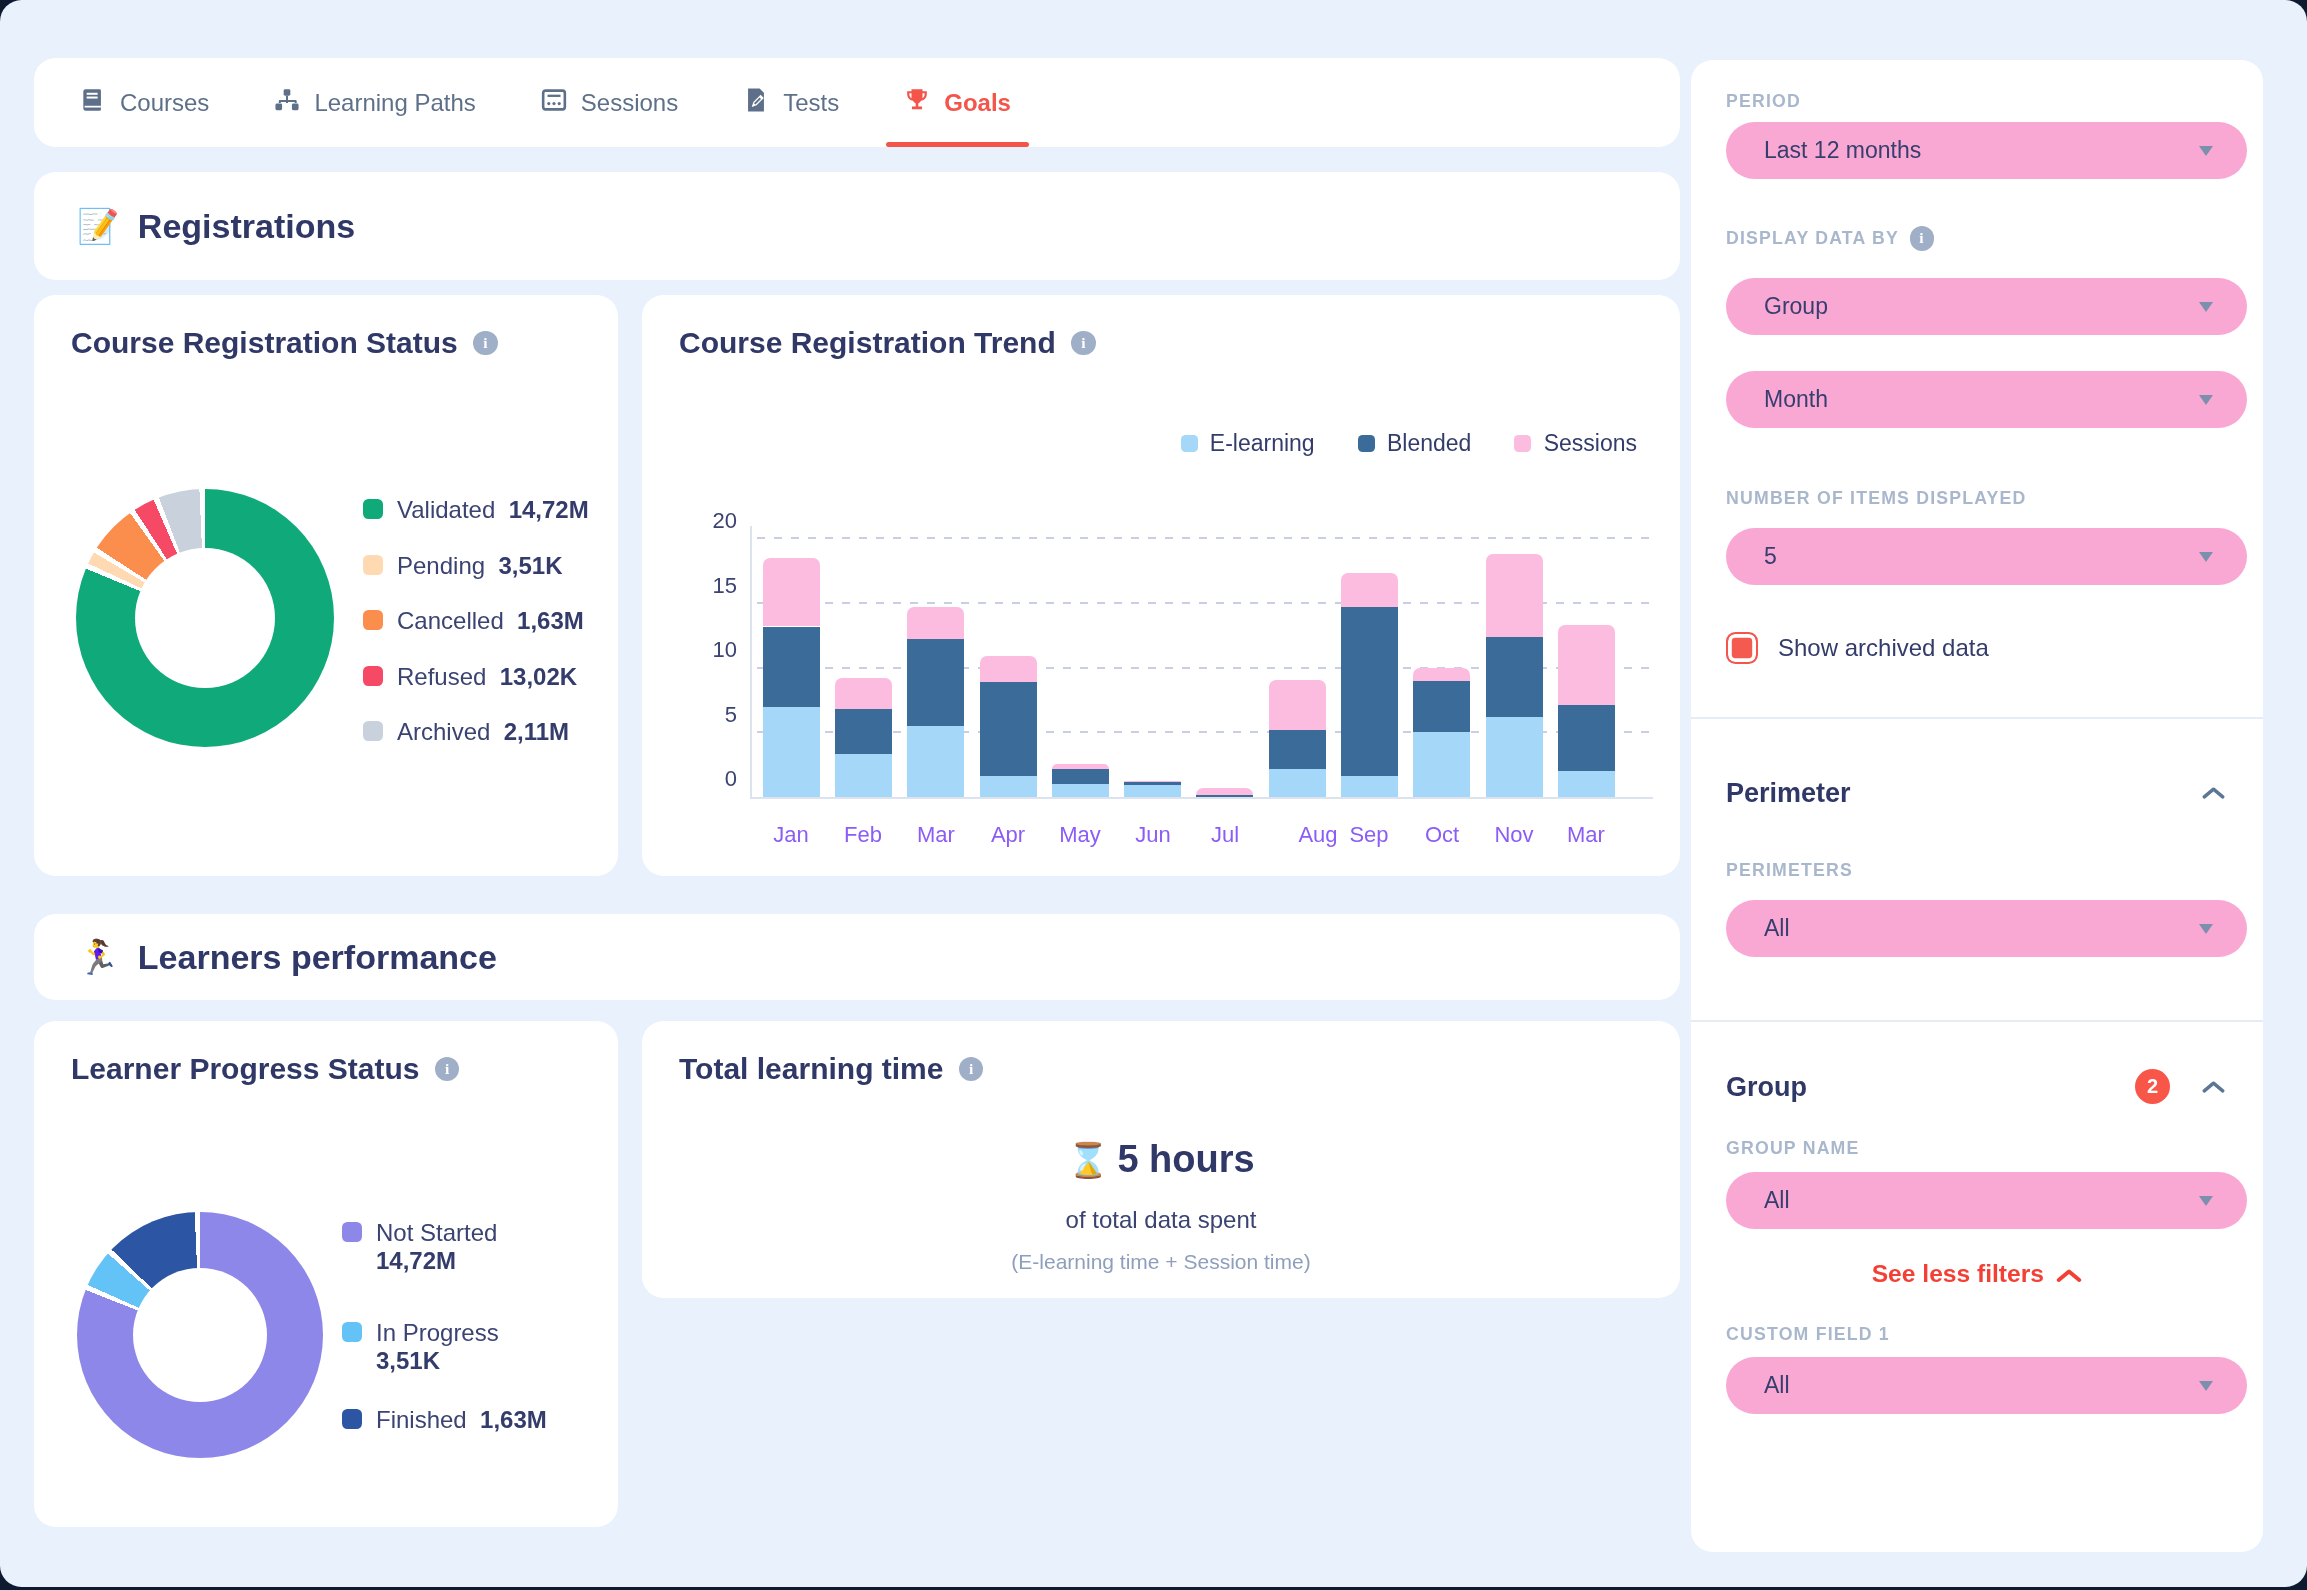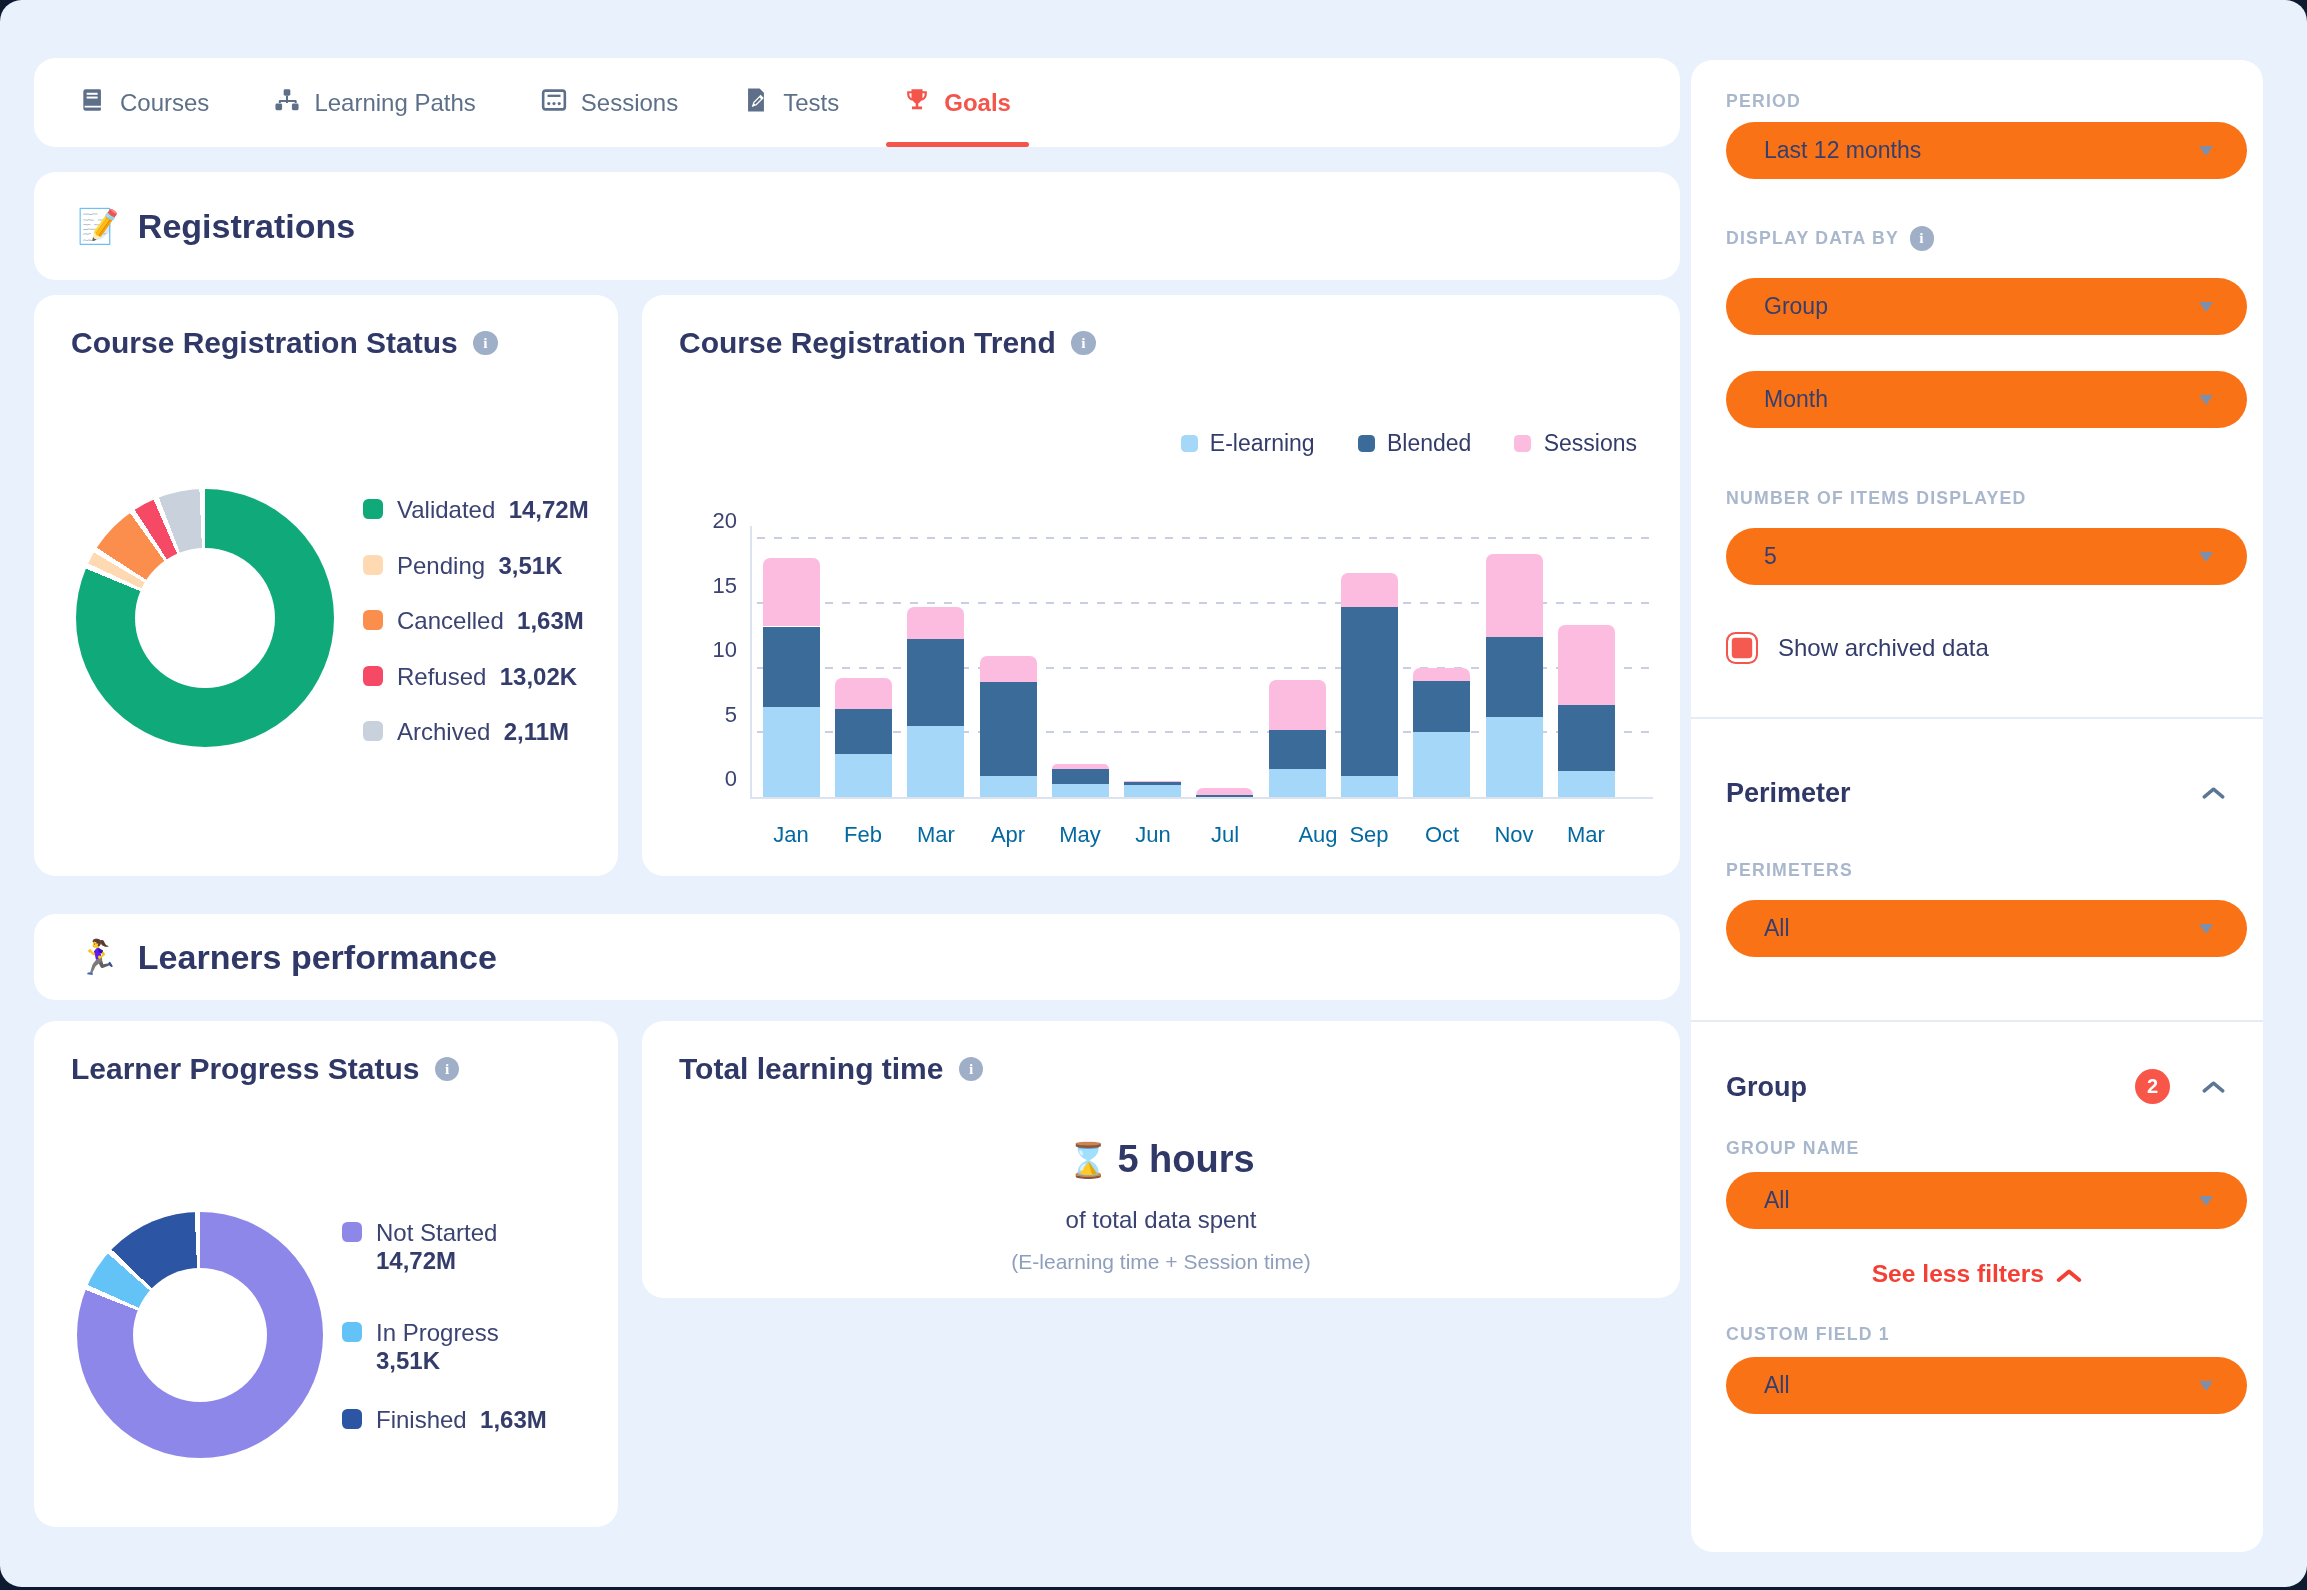--- a/index.html
+++ b/index.html
@@ -43,21 +43,21 @@
 
   
   .trend-legend{position:absolute;top:135px;right:43px;display:flex;gap:43px;}
   .trend-legend .item{display:flex;align-items:center;gap:12.3px;font-size:23px;color:#333C6B;}
   .trend-legend .sq{width:17px;height:17px;border-radius:4.6px;}
   .chart-area{position:absolute;left:108px;top:231px;width:901px;height:271px;border-left:2.3px solid #DCE3EF;border-bottom:2.3px solid #DCE3EF;}
   .gridline{position:absolute;left:4.6px;right:0;height:2.3px;background-image:repeating-linear-gradient(90deg,#C9CFE2 0 8.5px,transparent 8.5px 17px);}
   .ytick{position:absolute;left:-77px;width:62px;text-align:right;font-size:22px;color:#3A4372;}
   .bar-slot{position:absolute;width:57px;}
   .bar-seg{position:absolute;left:0;right:0;}
-  .month-label{position:absolute;bottom:-51px;width:72px;text-align:center;font-size:22px;color:#0369a1;}
+  .month-label{position:absolute;bottom:-51px;width:72px;text-align:center;font-size:22px;color:#8b5cf6;}
 
   
   #progress-card{left:34px;top:1021px;width:584px;height:506px;}
   #progress-donut{left:43px;top:191px;width:246px;height:246px;}
   #progress-donut .hole{left:56px;top:56px;width:134px;height:134px;}
 
   #ltc-card{left:642px;top:1021px;width:1038px;height:277px;}
   .ltc-headline{position:absolute;left:0;right:0;top:117px;text-align:center;font-size:38px;font-weight:bold;color:#2F3866;}
   .ltc-headline .emoji{font-size:34px;font-weight:normal;margin-right:7.7px;}
   .ltc-sub{position:absolute;left:0;right:0;top:185px;text-align:center;font-size:24px;color:#3A4372;}
@@ -68,21 +68,21 @@
   #session-card{left:1229px;width:451px;}
   .stat-value{position:absolute;left:0;right:0;top:65px;text-align:center;font-size:35px;font-weight:bold;color:#2F3866;}
   .stat-label{position:absolute;left:0;right:0;top:135px;text-align:center;font-size:23px;color:#3A4372;}
   .stat-delta{position:absolute;left:0;right:0;top:178px;text-align:center;font-size:21.5px;color:#8699B7;}
   .stat-delta .arrow{font-size:24.6px;font-weight:bold;}
   .stat-delta .pct{font-weight:bold;font-size:22px;}
 
   
   #sidebar{left:1691px;top:60px;width:572px;height:1492px;}
   .side-label{position:absolute;left:35px;font-size:17.7px;font-weight:bold;letter-spacing:1.2px;color:#A9B7CD;display:flex;align-items:center;gap:10.8px;}
-  .select{position:absolute;left:35px;width:521px;height:57px;background:#f97316;border-radius:28.5px;display:flex;align-items:center;justify-content:space-between;padding:0 34px 0 38px;box-sizing:border-box;cursor:pointer;}
+  .select{position:absolute;left:35px;width:521px;height:57px;background:#f9a8d4;border-radius:28.5px;display:flex;align-items:center;justify-content:space-between;padding:0 34px 0 38px;box-sizing:border-box;cursor:pointer;}
   .select span.val{font-size:23px;color:#363E6E;}
   .caret{width:0;height:0;border-left:7.7px solid transparent;border-right:7.7px solid transparent;border-top:10px solid #7C90AD;}
   .divider{position:absolute;left:0;width:572px;height:1.5px;background:#E5ECF5;}
   .side-h{position:absolute;left:35px;font-size:27px;font-weight:bold;color:#2F3866;}
   .chev{position:absolute;width:23px;height:14px;}
   .chev svg{width:23px;height:14px;}
   .badge{position:absolute;width:35px;height:35px;border-radius:50%;background:#F9564A;color:#fff;font-size:20px;font-weight:bold;display:flex;align-items:center;justify-content:center;}
   .checkbox-row{position:absolute;left:35px;display:flex;align-items:center;gap:20px;cursor:pointer;}
   .checkbox{width:32px;height:32px;border-radius:9.2px;background:#F45A50;border:2.3px solid #F4564B;box-shadow:inset 0 0 0 3.8px #fff;box-sizing:border-box;}
   .checkbox-row .cb-label{font-size:24px;color:#333C6B;}

